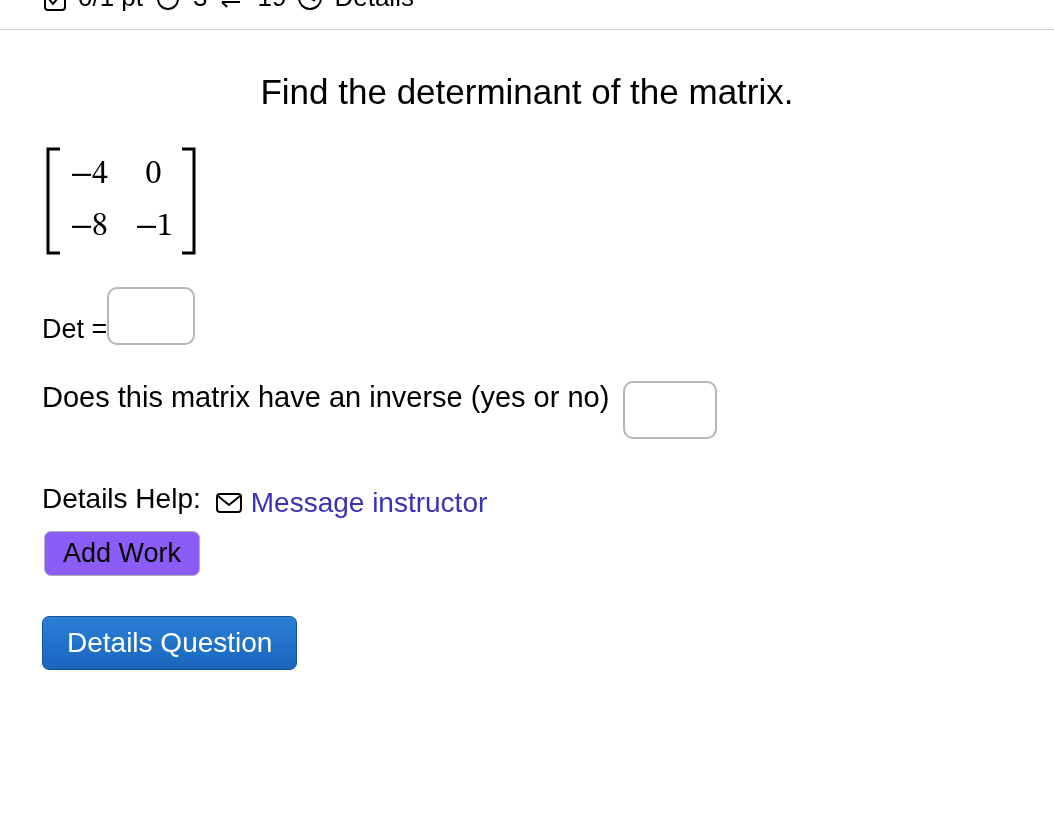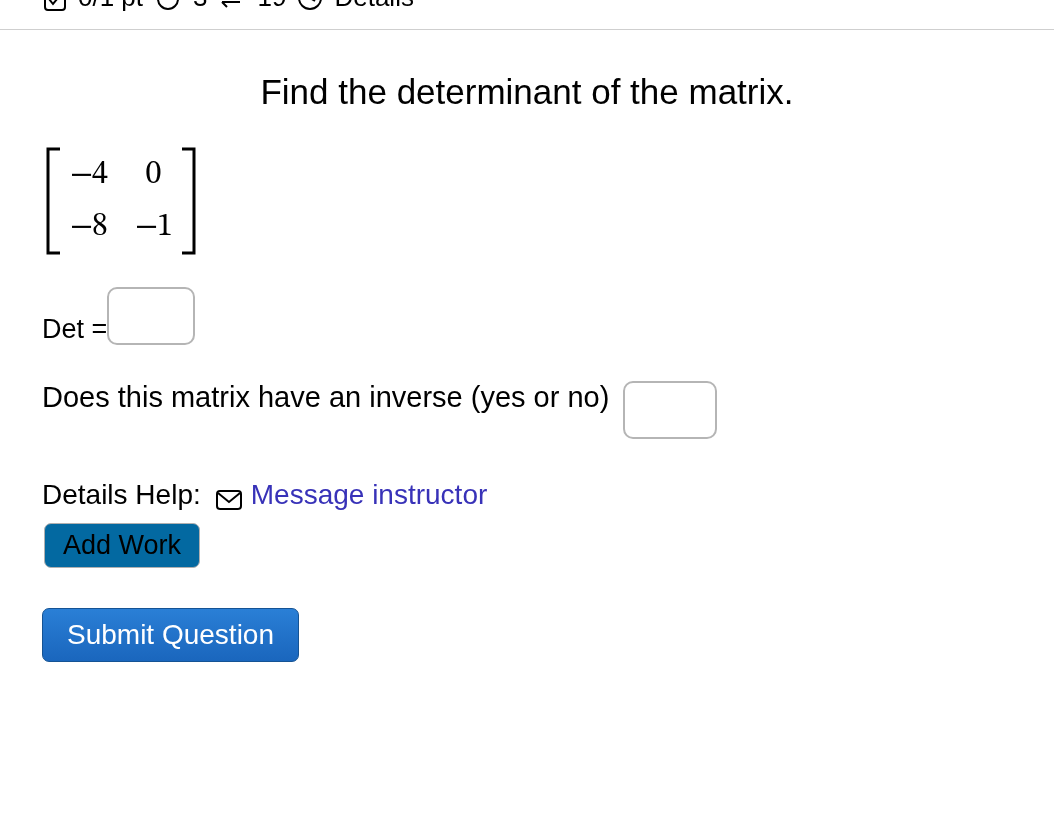--- a/index.html
+++ b/index.html
@@ -114,32 +114,33 @@
       align-items: center;
       gap: 14px;
       font-size: 28px;
       margin-bottom: 10px;
     }
     .msg-link {
       color: #3832b8;
       text-decoration: none;
       cursor: pointer;
       display: flex;
-      align-items: flex-end;
+      align-items: center;
       gap: 8px;
+      margin-top: 8px;
     }
     .mail-icon {
       stroke: #000;
       fill: none;
       stroke-width: 2;
     }
     .addwork {
       margin-top: 2px;
       margin-left: 2px;
-      background: #0369a1;
+      background: #8b5cf6;
       border: 1px solid #b0b0b0;
       border-radius: 7px;
       font-size: 27px;
       font-family: inherit;
       padding: 6px 18px;
       cursor: pointer;
     }
     .submit {
       margin-top: 40px;
       background: #1e6fc7;
@@ -216,16 +217,16 @@
         <rect x="2" y="2" width="24" height="18" rx="3"></rect>
         <polyline points="3,4 14,13 25,4"></polyline>
       </svg>
       <span>Message instructor</span>
     </a>
   </div>
 
   <button class="addwork">Add Work</button>
 
   <div>
-    <button class="submit">Submit Question</button>
+    <button class="submit">Details Question</button>
   </div>
 
 </div>
 
 </body></html>

